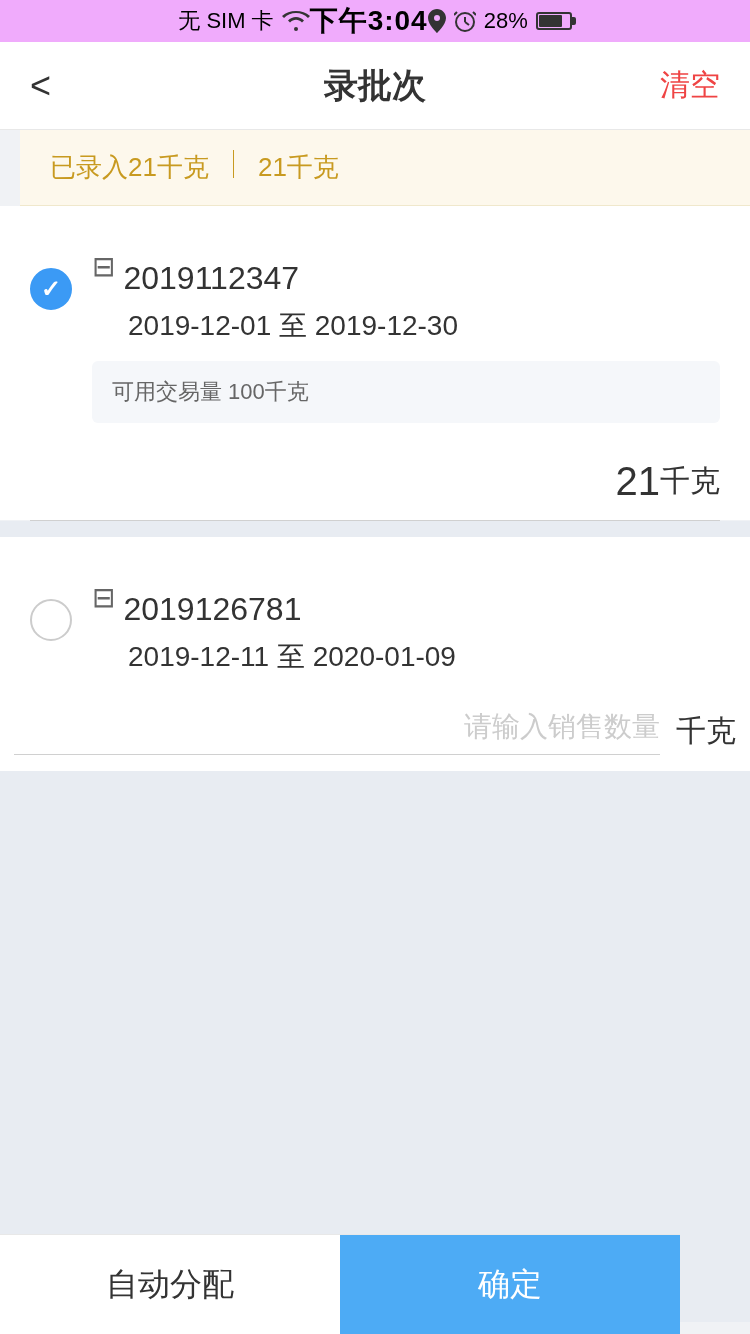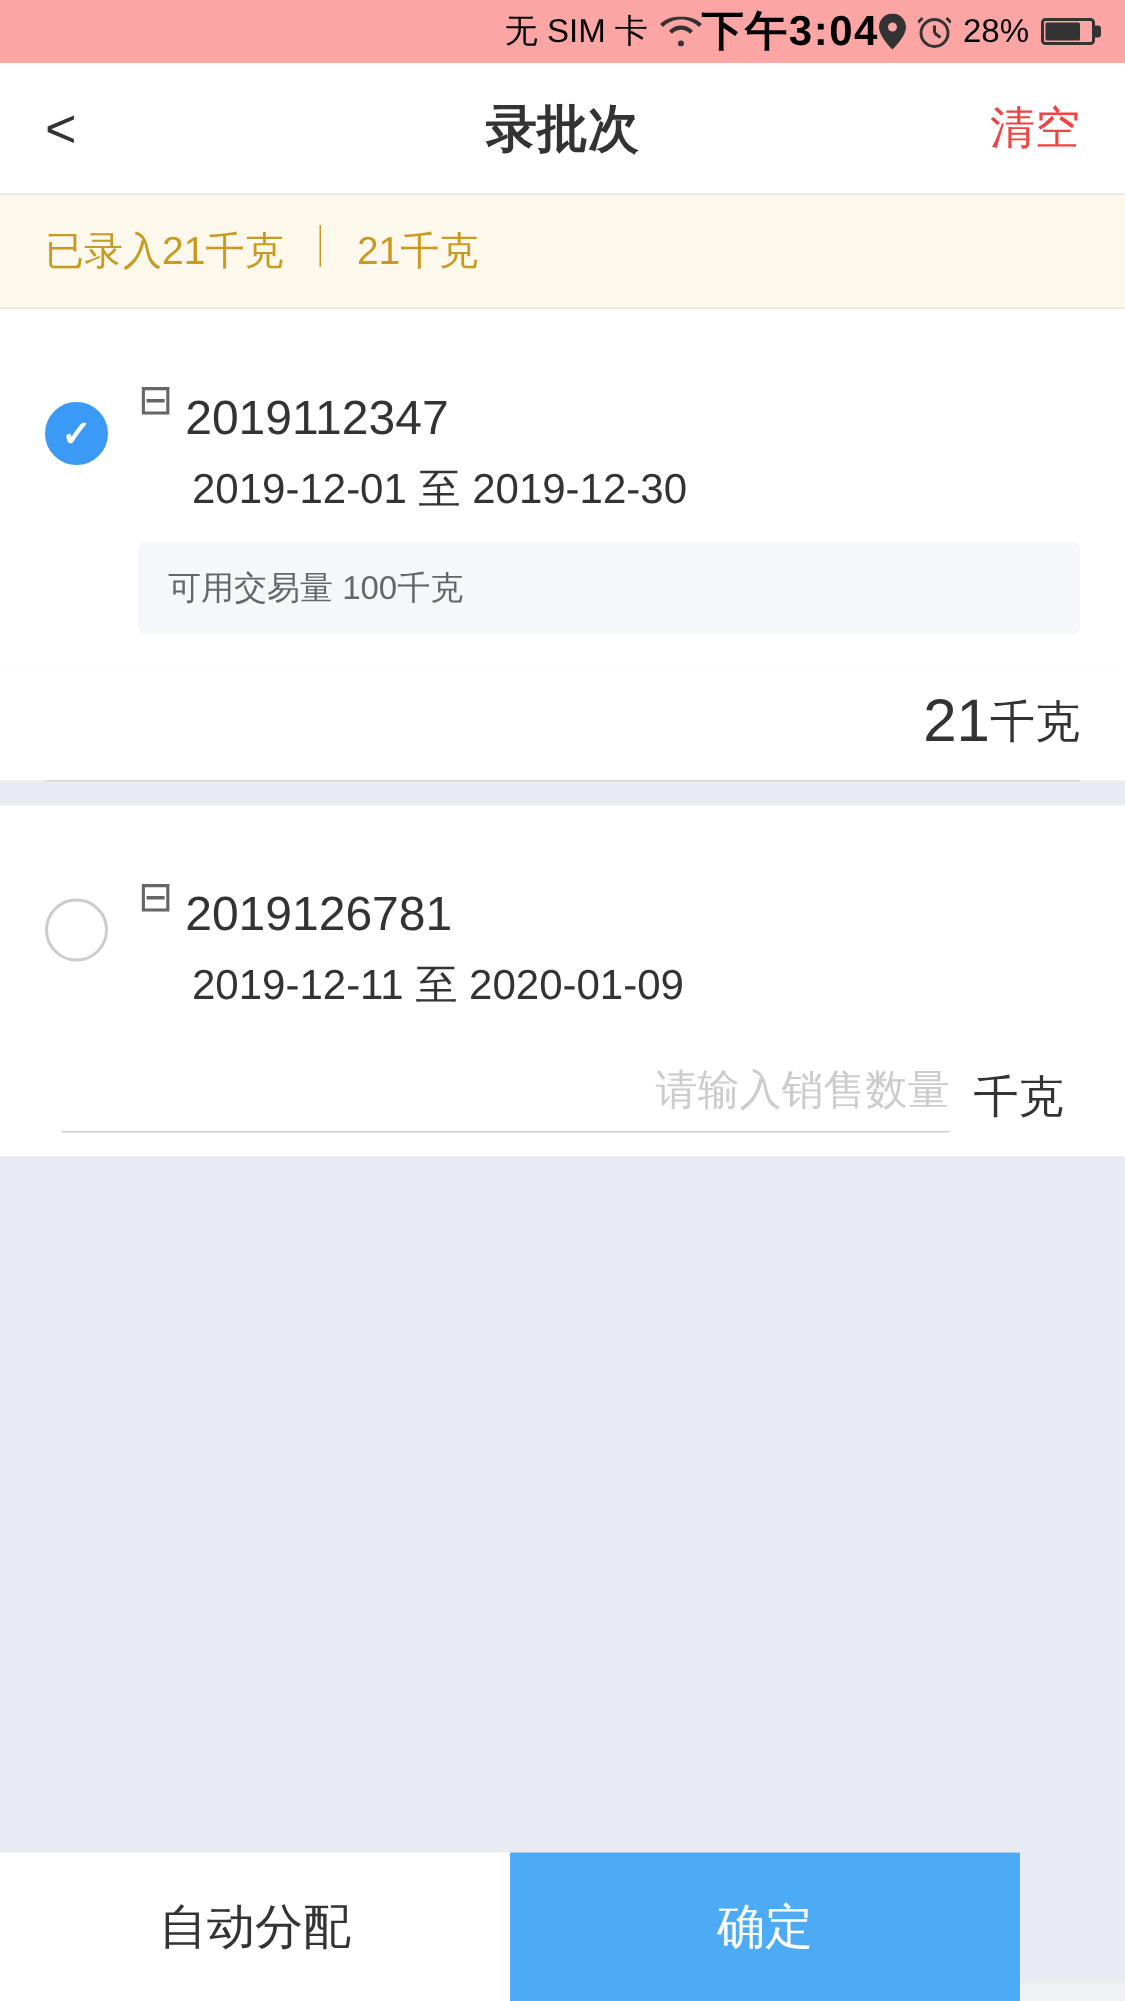--- a/index.html
+++ b/index.html
@@ -9,24 +9,24 @@
       min-height: 1334px;
       font-family: -apple-system, "PingFang SC", "Helvetica Neue", sans-serif;
       background: #f0f2f5;
       overflow-x: hidden;
     }
 
     
     .status-bar {
       width: 750px;
       height: 42px;
-      background: #fca5a5;
-      display: flex;
-      align-items: center;
-      justify-content: flex-end;
+      background: #f0abfc;
+      display: flex;
+      align-items: center;
+      justify-content: center;
       padding: 0 20px;
       font-size: 24px;
       font-weight: 500;
     }
     .status-left {
       display: flex;
       align-items: center;
       gap: 8px;
       font-size: 22px;
     }
@@ -99,20 +99,21 @@
     }
 
     
     .summary-banner {
       background: #fdf8ec;
       padding: 20px 30px;
       display: flex;
       align-items: flex-start;
       gap: 24px;
       border-bottom: 1px solid #f0e8cc;
+      margin-left: 20px;
     }
     .summary-item {
       font-size: 26px;
       color: #c89a20;
       font-weight: 500;
     }
     .summary-divider {
       width: 1px;
       height: 28px;
       background: #c89a20;
@@ -332,21 +333,21 @@
       <div class="batch-content">
         <div class="batch-id-row">
           <span class="batch-icon">⊟</span>
           <span class="batch-id">2019126781</span>
         </div>
         <div class="batch-date">2019-12-11 至 2020-01-09</div>
       </div>
     </div>
   </div>
 
-  <div style="display:flex; align-items:center; justify-content:flex-end; padding: 16px 41px; background:#fff; gap:16px;">
+  <div style="display:flex; align-items:center; justify-content:flex-end; padding: 16px 14px; background:#fff; gap:16px;">
     <div style="flex:1; border-bottom:1px solid #d0d0d0; display:flex; justify-content:flex-end; align-items:center; padding-bottom:8px;">
       <span style="font-size:28px; color:#ccc;">请输入销售数量</span>
     </div>
     <span class="unit-label">千克</span>
   </div>
 
   <div style="flex:1; background:#e8ecf2; min-height:400px;"></div>
 
 </div>
 

